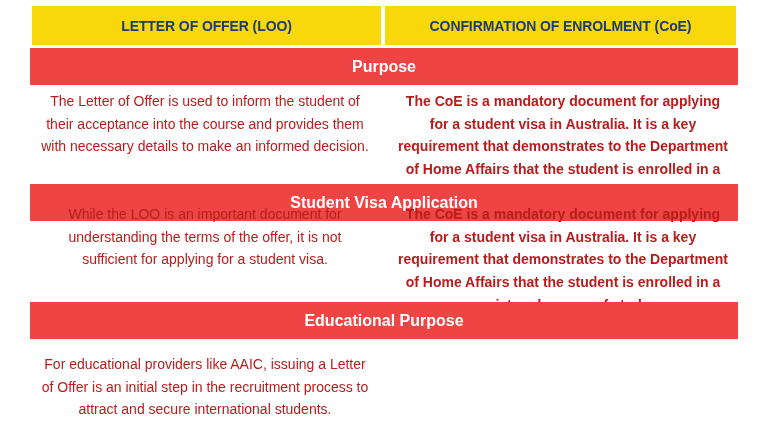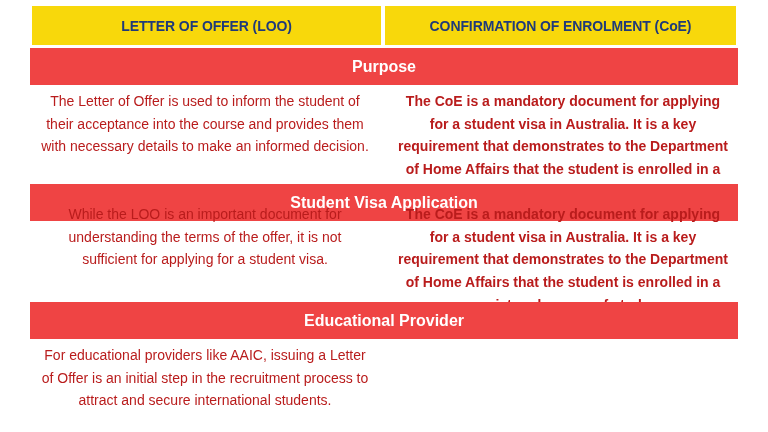--- a/index.html
+++ b/index.html
@@ -69,21 +69,21 @@
   
   .body-row {
     position: absolute;
     left: 30px;
     width: 708px;
     display: flex;
     box-sizing: border-box;
   }
   .row-purpose  { top: 90px;  height: 82px; }
   .row-visa     { top: 203px; height: 80px; }
-  .row-provider { top: 344px; height: 86px; }
+  .row-provider { top: 344px; height: 86px; align-items: center; }
 
   .body-cell {
     font-size: 14px;
     line-height: 1.62;
     color: #b91c1c;
     text-align: center;
     box-sizing: border-box;
   }
   .body-cell.left {
     width: 354px;
@@ -110,18 +110,18 @@
     <div class="body-cell left">The Letter of Offer is used to inform the student of their acceptance into the course and provides them with necessary details to make an informed decision.</div>
     <div class="body-cell right">The CoE is a mandatory document for applying for a student visa in Australia. It is a key requirement that demonstrates to the Department of Home Affairs that the student is enrolled in a registered course of study.</div>
   </div>
 
   <div class="section-band band-visa">Student Visa Application</div>
   <div class="body-row row-visa">
     <div class="body-cell left">While the LOO is an important document for understanding the terms of the offer, it is not sufficient for applying for a student visa.</div>
     <div class="body-cell right">The CoE is a mandatory document for applying for a student visa in Australia. It is a key requirement that demonstrates to the Department of Home Affairs that the student is enrolled in a registered course of study.</div>
   </div>
 
-  <div class="section-band band-provider">Educational Provider</div>
+  <div class="section-band band-provider">Educational Purpose</div>
   <div class="body-row row-provider">
     <div class="body-cell left">For educational providers like AAIC, issuing a Letter of Offer is an initial step in the recruitment process to attract and secure international students.</div>
   </div>
 
 </div>
 
 </body></html>

